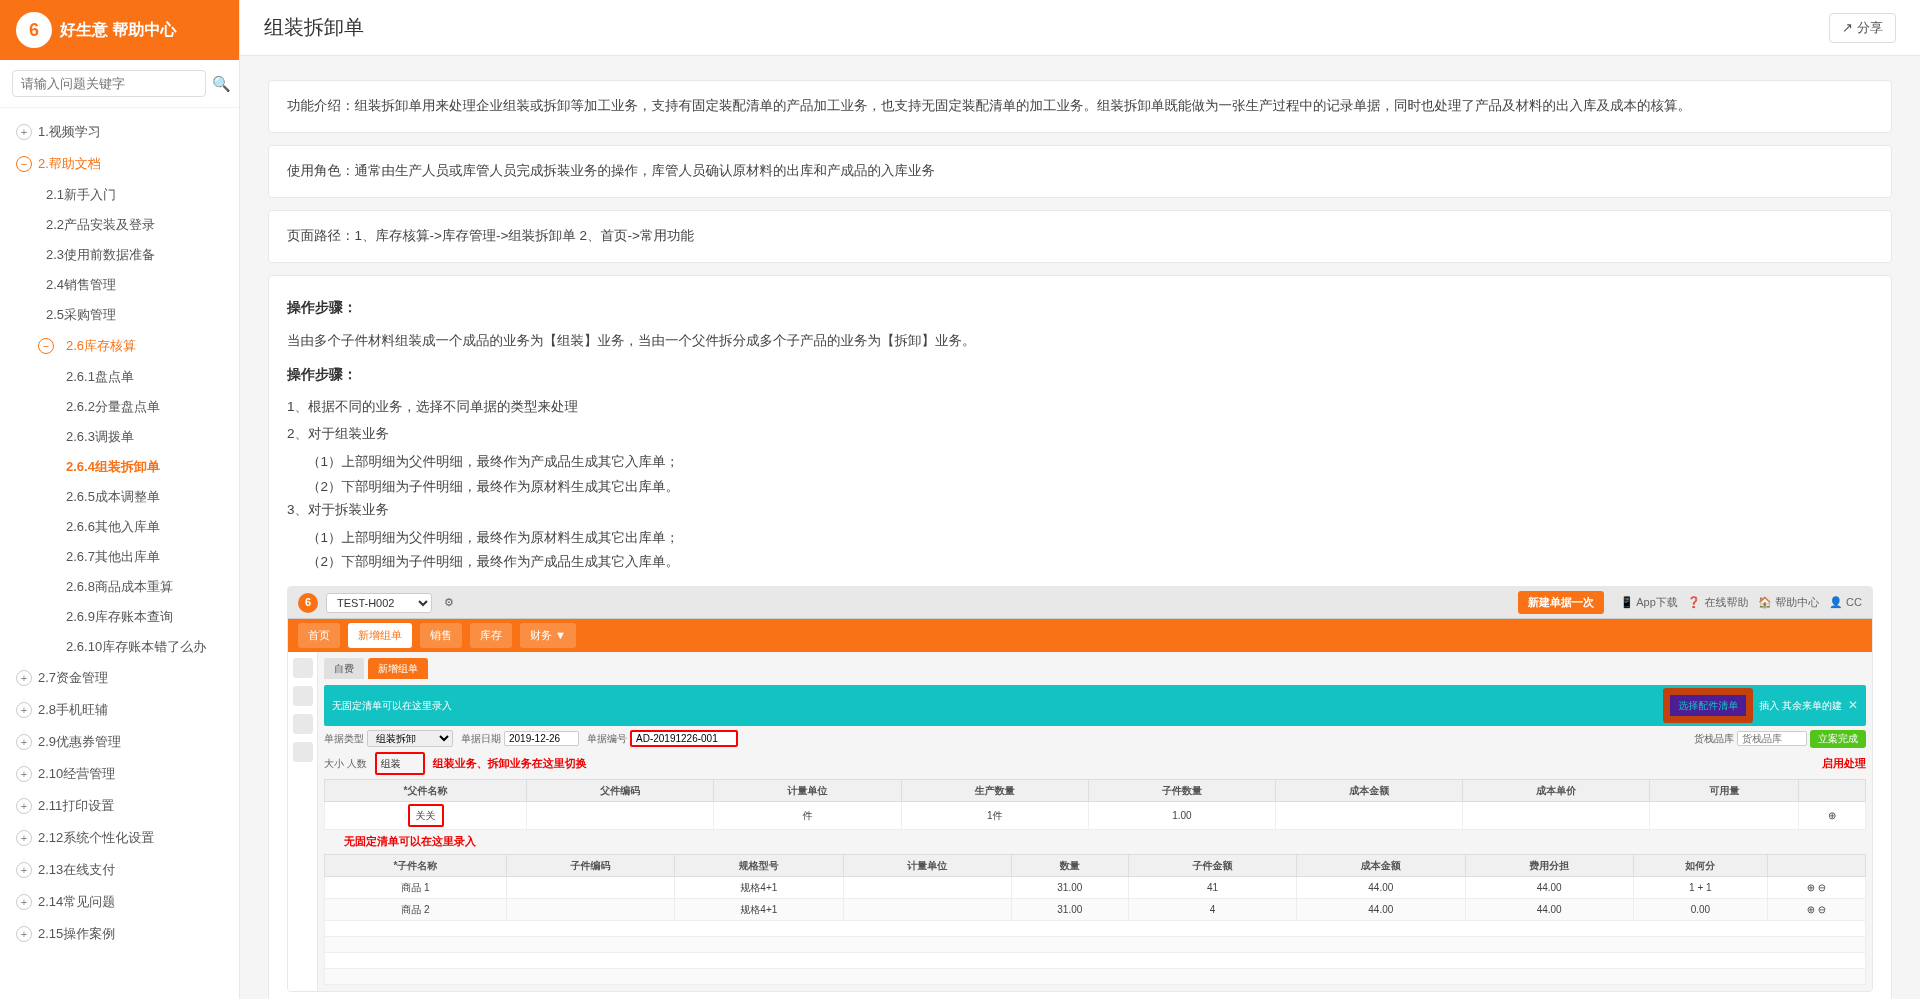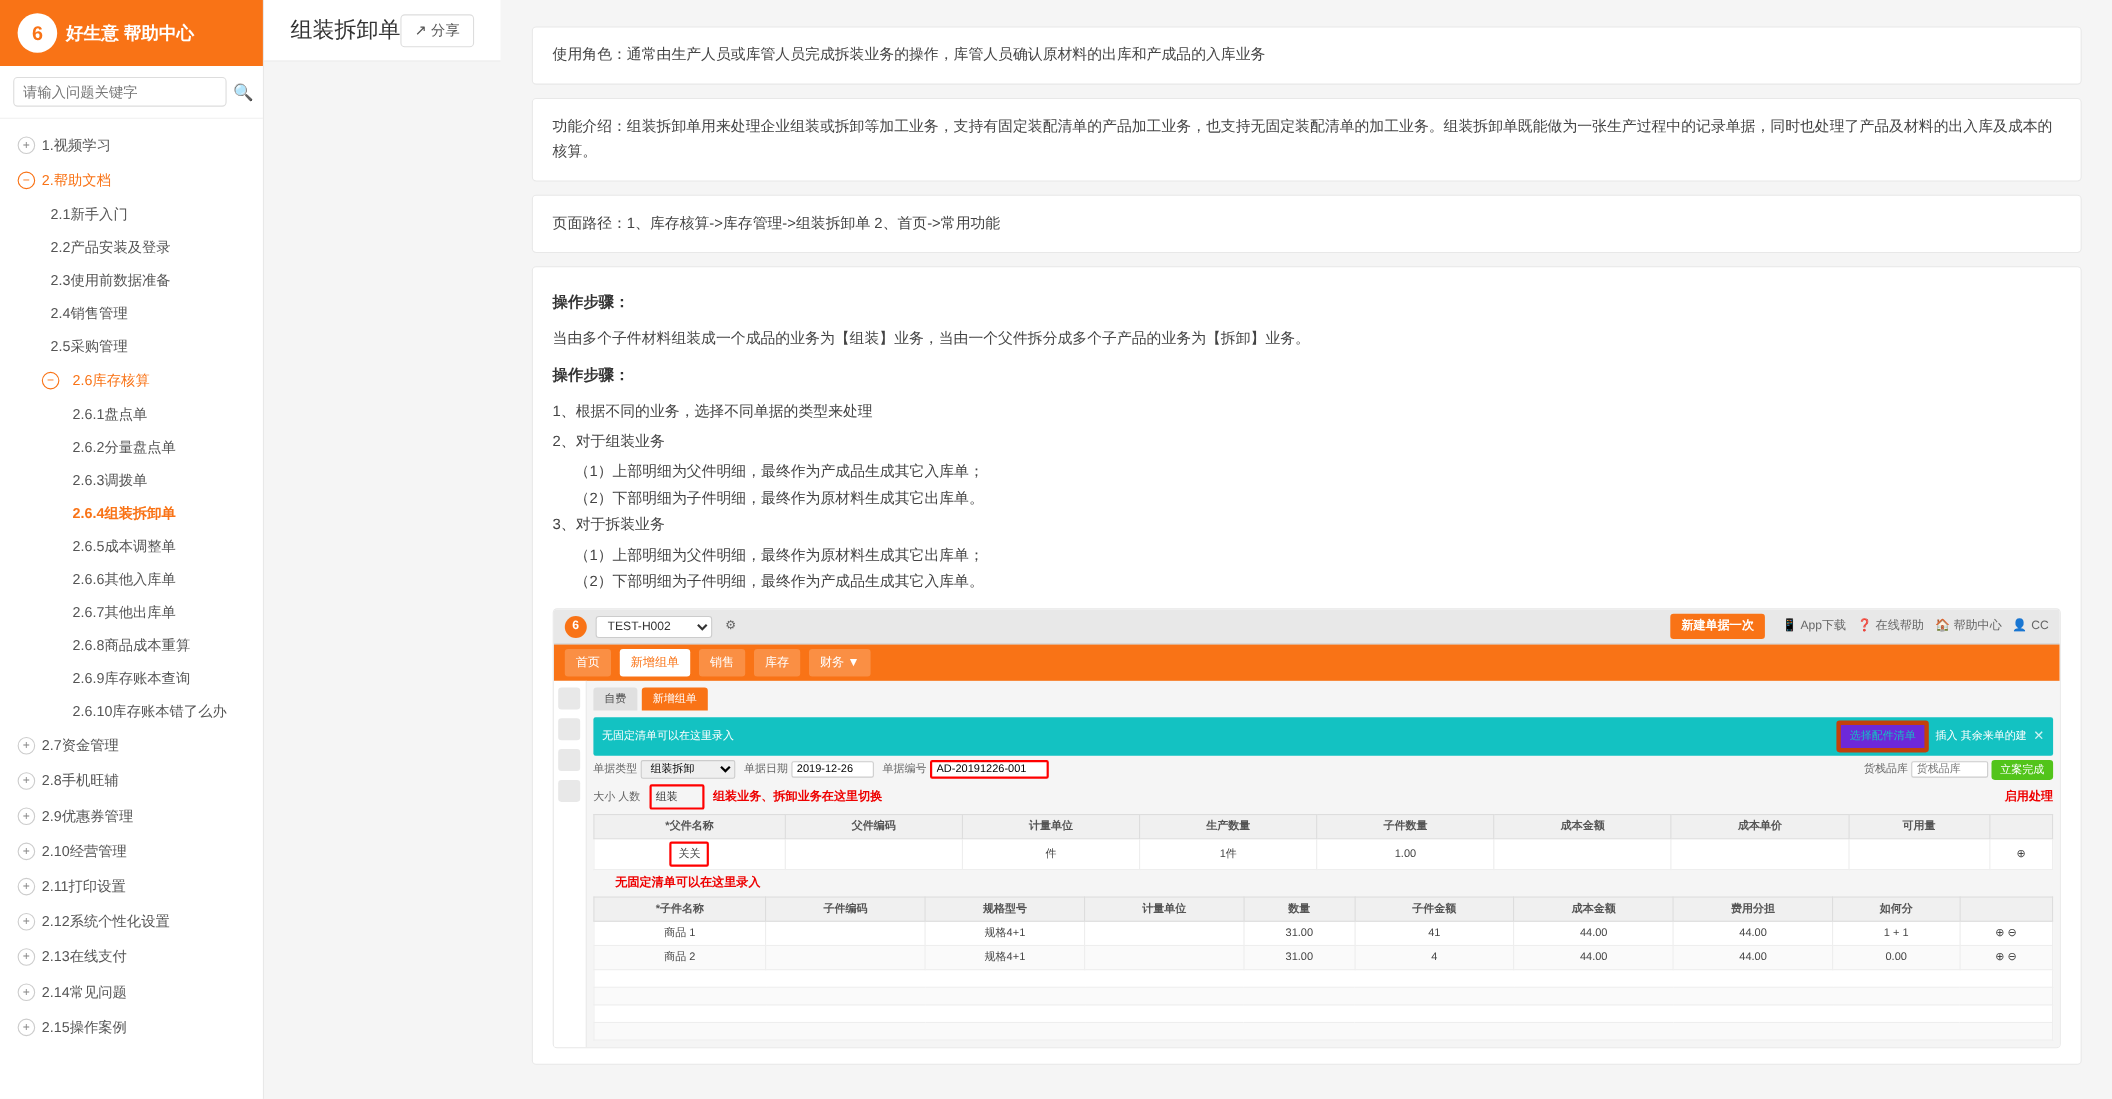--- a/index.html
+++ b/index.html
@@ -107,20 +107,21 @@
       color: #555;
       cursor: pointer;
       border-radius: 2px;
     }
     .nav-child.active { color: #f97316; font-weight: bold; }
 
     
     #main {
       flex: 1;
       display: flex;
+      flex-direction: column;
       overflow: hidden;
       background: #f5f5f5;
     }
     #topbar {
       background: #fff;
       border-bottom: 1px solid #e8e8e8;
       padding: 0 24px;
       height: 56px;
       display: flex;
       align-items: center;
@@ -457,25 +458,25 @@
   <div id="topbar">
     <h1 id="page-title-text">组装拆卸单</h1>
     <button id="share-btn">
       <span style="font-size:13px;">↗</span>
       <span>分享</span>
     </button>
   </div>
   <div id="content-area">
 
     <div class="info-block">
+      <span>功能介绍：组装拆卸单用来处理企业组装或拆卸等加工业务，支持有固定装配清单的产品加工业务，也支持无固定装配清单的加工业务。组装拆卸单既能做为一张生产过程中的记录单据，同时也处理了产品及材料的出入库及成本的核算。</span>
+    </div>
+
+    <div class="info-block">
       <span>使用角色：通常由生产人员或库管人员完成拆装业务的操作，库管人员确认原材料的出库和产成品的入库业务</span>
-    </div>
-
-    <div class="info-block">
-      <span>功能介绍：组装拆卸单用来处理企业组装或拆卸等加工业务，支持有固定装配清单的产品加工业务，也支持无固定装配清单的加工业务。组装拆卸单既能做为一张生产过程中的记录单据，同时也处理了产品及材料的出入库及成本的核算。</span>
     </div>
 
     <div class="info-block">
       <span>页面路径：1、库存核算-&gt;库存管理-&gt;组装拆卸单 2、首页-&gt;常用功能</span>
     </div>
 
     <div class="info-block">
       <div class="section-title">操作步骤：</div>
       <div class="step-item">当由多个子件材料组装成一个成品的业务为【组装】业务，当由一个父件拆分成多个子产品的业务为【拆卸】业务。</div>
       <div class="section-title" style="margin-top:10px;">操作步骤：</div>
@@ -526,21 +527,21 @@
             <div class="mock-main-body">
 
               <div class="mock-tabs">
                 <div class="mock-tab">自费</div>
                 <div class="mock-tab active">新增组单</div>
               </div>
 
               <div class="mock-teal-bar">
                 <span>无固定清单可以在这里录入</span>
                 <div style="display:flex;align-items:center;gap:6px;">
-                  <div style="background:#6d28d9;color:#13c2c2;border:4px solid #c2410c;border-radius:3px;padding:2px 8px;font-size:10px;">选择配件清单</div>
+                  <div style="background:#4c1d95;color:#13c2c2;border:7px solid #c2410c;border-radius:3px;padding:2px 8px;font-size:10px;">选择配件清单</div>
                   <span style="font-size:10px;">插入 其余来单的建</span>
                   <span class="mock-close-btn">✕</span>
                 </div>
               </div>
 
               <div class="mock-form-row">
                 <div class="mock-field">
                   <label>单据类型</label>
                   <div style="position:relative;display:inline-block;">
                     <select style="border:1px solid #ccc;border-radius:2px;padding:1px 20px 1px 4px;font-size:10px;min-width:60px;">

